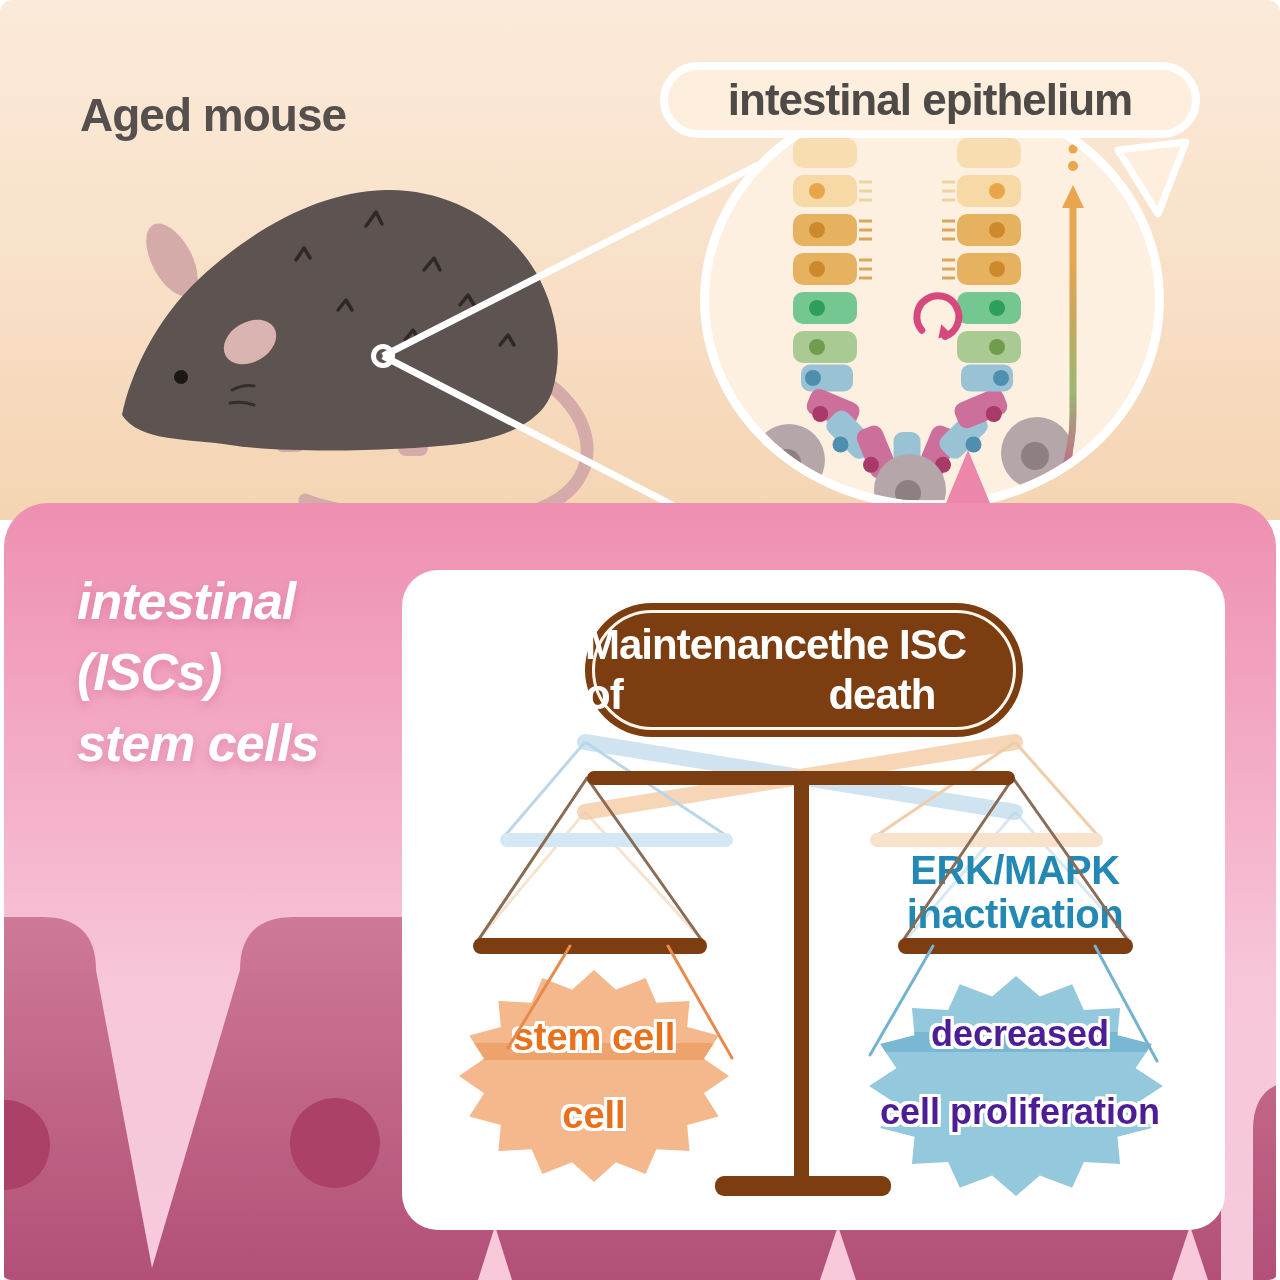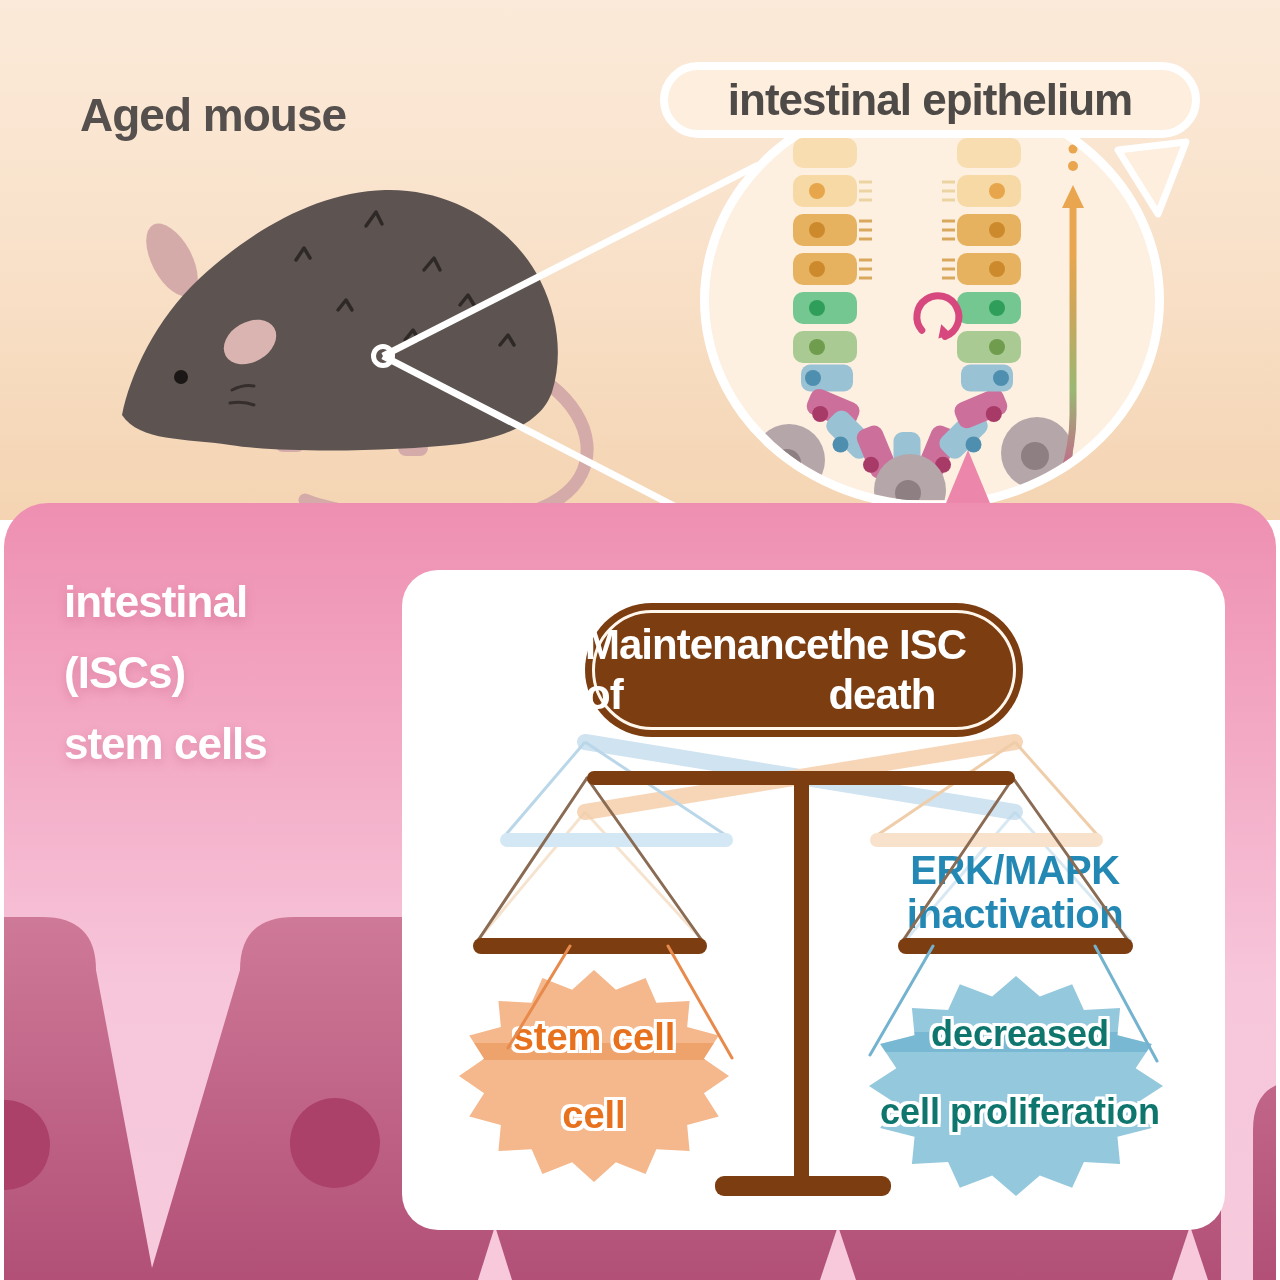--- a/index.html
+++ b/index.html
@@ -1,17 +1,17 @@
 <!DOCTYPE html>
 <html><head>
 <meta charset="utf-8">
 <style>
   html,body{margin:0;padding:0;background:#fff;}
   #stage{position:relative;width:1280px;height:1280px;overflow:hidden;
-         font-family:"Liberation Sans",sans-serif;-webkit-font-smoothing:antialiased;}
+         font-family:"Liberation Sans",sans-serif;border-radius:12px;-webkit-font-smoothing:antialiased;}
   
   .top-bg{position:absolute;left:0;top:0;width:1280px;height:520px;
           background:linear-gradient(180deg,#fbead9 0%,#f9e2cb 45%,#f4d4b2 100%);}
   .label-aged{position:absolute;left:80px;top:88px;font-size:46px;font-weight:bold;
               color:#55504d;letter-spacing:-1px;}
   .mouse-svg{position:absolute;left:100px;top:160px;}
   .callout-svg{position:absolute;left:0;top:0;}
   .inset{position:absolute;left:700px;top:90px;width:464px;height:420px;box-sizing:border-box;
          border:9px solid #ffffff;border-radius:50%;background:#fdf0e1;overflow:hidden;}
   .crypt-svg{position:absolute;left:-2px;top:1px;}
@@ -21,23 +21,23 @@
           display:flex;align-items:center;justify-content:center;}
   .bubble span{font-size:44px;font-weight:bold;color:#4e4a47;letter-spacing:-1px;}
   .spike{position:absolute;left:944px;top:450px;width:0;height:0;
          border-left:24px solid transparent;border-right:24px solid transparent;
          border-bottom:58px solid #ec86ab;}
   
   .band{position:absolute;left:4px;top:503px;width:1272px;height:777px;overflow:hidden;
         border-radius:44px 44px 0 0;
         background:linear-gradient(180deg,#ee8fb1 0%,#f3a9c4 30%,#f7c6da 62%,#f6cadc 100%);}
   .tissue-svg{position:absolute;left:-4px;top:397px;}
-  .side-label{position:absolute;left:60px;top:63px;color:#ffffff;font-weight:bold;
-              font-size:44px;line-height:71px;letter-spacing:-1px;
-              text-shadow:0 4px 10px rgba(190,80,120,.35);}
+  .side-label{position:absolute;left:73px;top:63px;color:#ffffff;font-weight:bold;
+              font-size:52px;line-height:71px;letter-spacing:-1px;
+              text-shadow:0 4px 10px rgba(190,80,120,.35);font-style:italic;}
   
   .card{position:absolute;left:402px;top:570px;width:823px;height:660px;
         background:#ffffff;border-radius:36px;}
   .card svg{position:absolute;left:0;top:0;}
   .pill{position:absolute;left:183px;top:33px;width:438px;height:134px;
         background:#7c3d11;border-radius:67px;}
   .pill-ring{position:absolute;inset:7px;border:3.5px solid #fff7ec;border-radius:60px;}
   .pill-text{position:absolute;inset:0;display:flex;align-items:center;
              justify-content:center;color:#ffffff;font-weight:bold;font-size:42px;
              line-height:50px;letter-spacing:-1px;}
@@ -57,21 +57,21 @@
   .burst-left .star{background:#f4b88c;}
   .burst-right .star{background:#93c8dd;}
   .stripe{position:absolute;left:0;right:0;}
   .burst-left .stripe{top:73px;height:17px;background:rgba(233,144,82,.55);}
   .burst-right .stripe{top:56px;height:20px;background:rgba(96,168,199,.5);}
   .burst-text{position:absolute;inset:0;display:flex;flex-direction:column;align-items:center;
               justify-content:center;font-weight:bold;text-align:center;
               text-shadow:-3px -3px 0 #fff,3px -3px 0 #fff,-3px 3px 0 #fff,3px 3px 0 #fff,
                           -3px 0 0 #fff,3px 0 0 #fff,0 -3px 0 #fff,0 3px 0 #fff;gap:32px;}
   .burst-left .burst-text{color:#e8711d;font-size:38px;line-height:46px;}
-  .burst-right .burst-text{color:#0f766e;font-size:36px;line-height:46px;margin-top:-26px;white-space:nowrap;margin-left:8px;}
+  .burst-right .burst-text{color:#4c1d95;font-size:36px;line-height:46px;margin-top:-26px;white-space:nowrap;margin-left:8px;}
 </style>
 </head>
 <body>
 
 <div id="stage">
 
   <div class="top-bg"></div>
 
   <div class="label-aged">Aged mouse</div>
 

